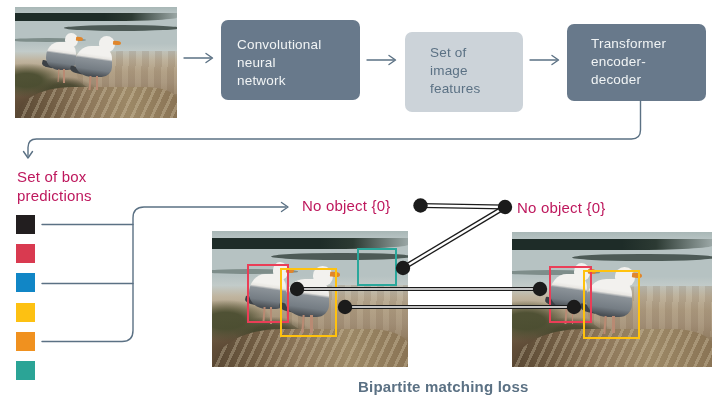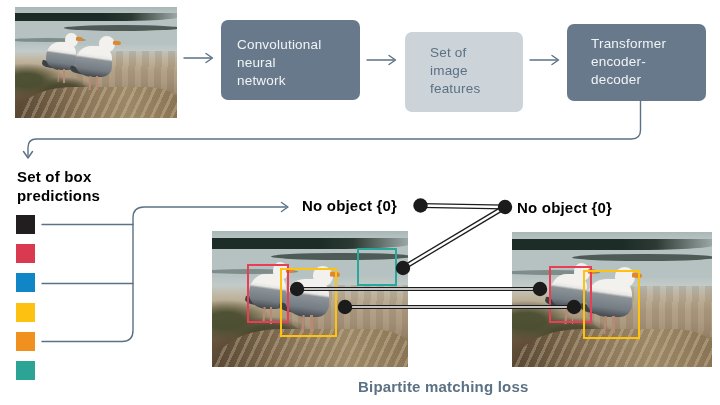--- a/index.html
+++ b/index.html
@@ -18,21 +18,21 @@
   .stage-box.light { background:#ccd3d9; color:#5b7184; }
   .stage-box span { display:block; }
   #box-cnn         { left:221px; top:20px;  width:139px; height:80px; padding:16px 0 0 16px; }
   #box-cnn span    { width:90px; }
   #box-features    { left:405px; top:32px;  width:118px; height:80px; padding:12px 0 0 25px; }
   #box-features span { width:62px; }
   #box-transformer { left:567px; top:24px;  width:139px; height:77px; padding:11px 0 0 24px; }
   #box-transformer span { width:88px; }
 
   
-  .txt { position:absolute; color:#000000; font-size:15px; line-height:19px; letter-spacing:.2px; font-weight:700; }
+  .txt { position:absolute; color:#be185d; font-size:15px; line-height:19px; letter-spacing:.2px; font-weight:400; }
   #pred-title { left:17px;  top:167px; width:112px; }
   #noobj-l    { left:302px; top:196px; }
   #noobj-r    { left:517px; top:198px; }
   #caption    { left:358px; top:377px; color:#5b7184; font-weight:700; }
 
   
   .sq { position:absolute; left:16px; width:19px; height:19px; }
 
   
   .photo {

